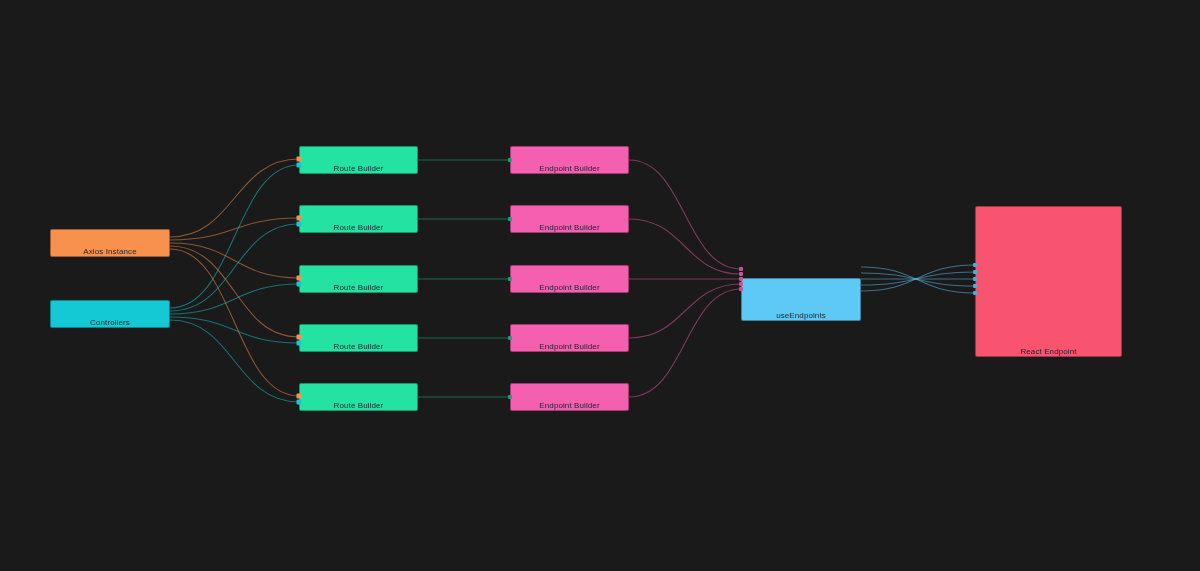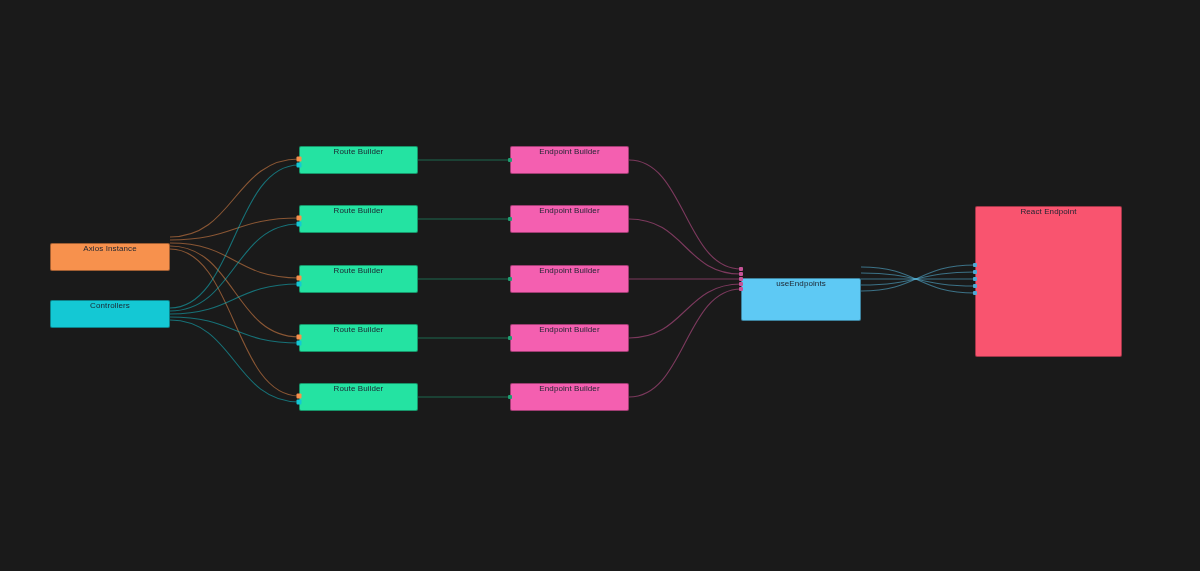--- a/index.html
+++ b/index.html
@@ -13,21 +13,21 @@
   }
   .edge-layer {
     position: absolute;
     left: 0; top: 0;
     width: 1200px; height: 571px;
   }
   .node {
     position: absolute;
     box-sizing: border-box;
     display: flex;
-    align-items: flex-start;
+    align-items: flex-end;
     justify-content: center;
     border: 1px solid rgba(0,0,0,0.35);
     border-radius: 2px;
   }
   .node-label {
     font-size: 8px;
     color: #1c2430;
     letter-spacing: 0.1px;
     text-align: center;
     user-select: none;
@@ -64,21 +64,21 @@
       <path d="M 629 279 C 685 279 685 279 741 279" class="edge" stroke="#f45fb0" stroke-opacity="0.45"></path>
       <path d="M 629 338 C 685 338 685 284 741 284" class="edge" stroke="#f45fb0" stroke-opacity="0.45"></path>
       <path d="M 629 397 C 685 397 685 289 741 289" class="edge" stroke="#f45fb0" stroke-opacity="0.45"></path>
       <path d="M 861 267 C 918 267 918 293 975 293" class="edge" stroke="#5ec9f4" stroke-opacity="0.5"></path>
       <path d="M 861 273 C 918 273 918 286 975 286" class="edge" stroke="#5ec9f4" stroke-opacity="0.5"></path>
       <path d="M 861 279 C 918 279 918 279 975 279" class="edge" stroke="#5ec9f4" stroke-opacity="0.5"></path>
       <path d="M 861 285 C 918 285 918 272 975 272" class="edge" stroke="#5ec9f4" stroke-opacity="0.5"></path>
       <path d="M 861 291 C 918 291 918 265 975 265" class="edge" stroke="#5ec9f4" stroke-opacity="0.5"></path>
     </svg>
   <div id="node-layer">
-      <div class="node" style="left: 50px; top: 243px; width: 120px; height: 28px; background: rgb(247, 145, 77);">
+      <div class="node" style="left: 50px; top: 229px; width: 120px; height: 28px; background: rgb(247, 145, 77);">
         <span class="node-label">Axios Instance</span>
       </div>
       <div class="node" style="left: 50px; top: 300px; width: 120px; height: 28px; background: rgb(20, 200, 212);">
         <span class="node-label">Controllers</span>
       </div>
       <div class="node" style="left: 299px; top: 146px; width: 119px; height: 28px; background: rgb(36, 227, 162);">
         <span class="node-label">Route Builder</span>
       </div>
       <div class="node" style="left: 299px; top: 205px; width: 119px; height: 28px; background: rgb(36, 227, 162);">
         <span class="node-label">Route Builder</span>

